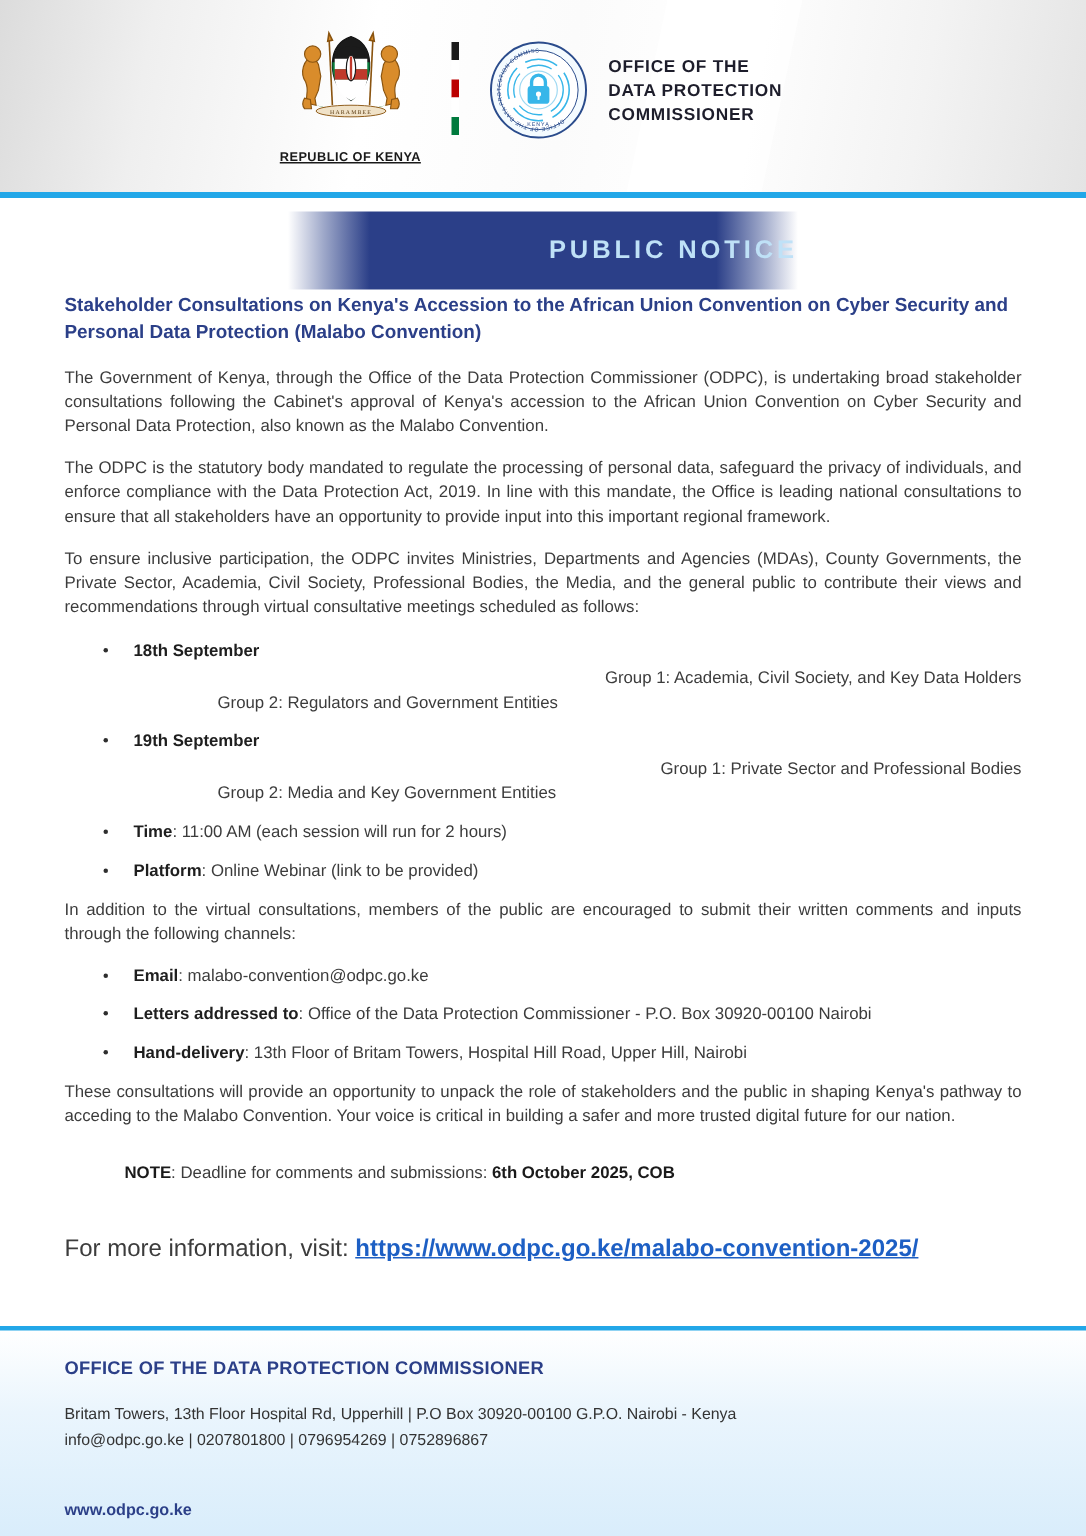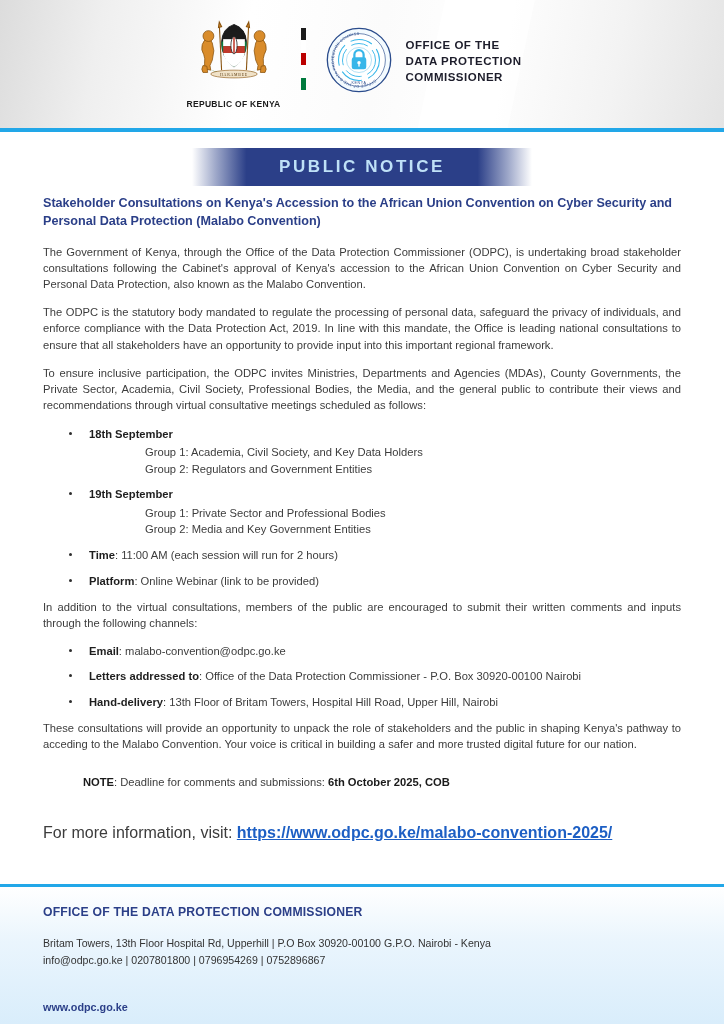--- a/index.html
+++ b/index.html
@@ -43,20 +43,21 @@
   
   .coa-block { display: flex; flex-direction: column; align-items: center; }
   .coa { width: 78px; height: 62px; display:block; }
   .coa-label {
     font-size: 8.5px;
     font-weight: bold;
     letter-spacing: 0.3px;
     color: #1a1a1a;
     margin-top: 18px;
     font-family: "Liberation Sans", sans-serif;
+    text-decoration: underline;
   }
 
   
   .flag-divider {
     width: 5px; height: 62px;
     display: flex; flex-direction: column;
     margin: 0 6px 10px 6px;
   }
   .flag-divider i { display:block; flex: 1; }
   .fd-black { background: #1b1b1b; }
@@ -81,24 +82,24 @@
   
   .banner-wrap {
     height: 62px;
     display: flex;
     align-items: center;
     justify-content: center;
     padding-top: 8px;
   }
   .banner {
     width: 340px;
-    height: 38px;
+    height: 52px;
     display: flex;
     align-items: center;
-    justify-content: center;
+    justify-content: flex-end;
     background: linear-gradient(90deg,
       rgba(40,62,136,0) 0%,
       rgba(40,62,136,0.45) 7%,
       #2b3f88 16%,
       #2b3f88 84%,
       rgba(40,62,136,0.45) 93%,
       rgba(40,62,136,0) 100%);
   }
   .banner-text {
     color: #bfe1f7;
@@ -148,21 +149,21 @@
   }
   li b, .lbl { color: #1e1e1e; font-weight: bold; }
   .subline {
     display: block;
     margin-left: 56px;
     font-size: 11.2px;
     line-height: 1.5;
     color: #3c3c3c;
     font-weight: normal;
   }
-  .subline:first-of-type { margin-top: 2px; }
+  .subline:first-of-type { margin-top: 2px; text-align: right; }
 
   .note-line {
     font-size: 11.2px;
     line-height: 1.45;
     margin: 22px 0 0 0;
     color: #3c3c3c;
     padding-left: 40px;
   }
   .note-line .note-lbl, .note-line .deadline { color: #1a1a1a; font-weight: bold; }
 

